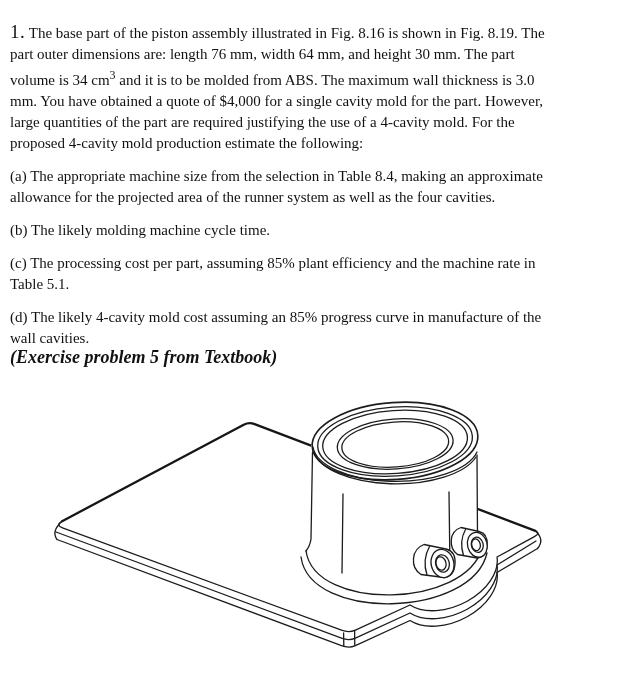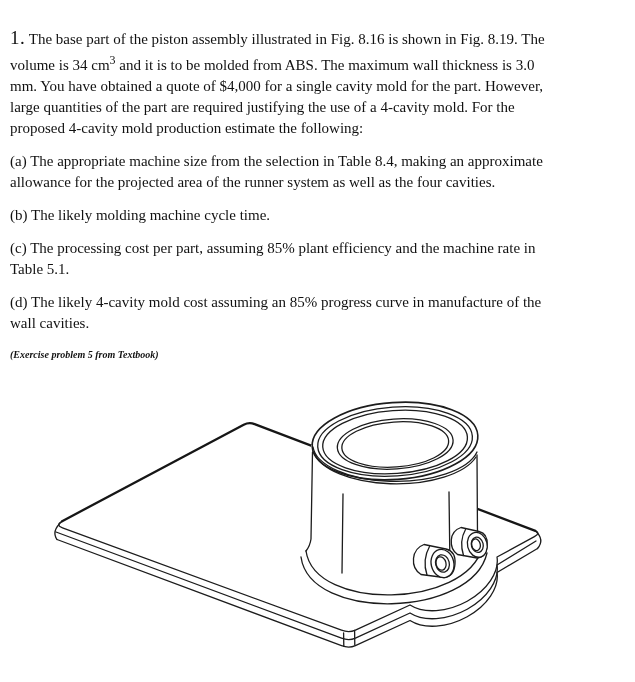--- a/index.html
+++ b/index.html
@@ -7,59 +7,59 @@
     width: 635px; height: 682px;
     background: #ffffff;
     position: relative;
     overflow: hidden;
     font-family: "Liberation Serif", serif;
     color: #111111;
   }
   .textblock {
     position: absolute;
     top: 0; left: 0; right: 0;
-    padding: 27px 6px 0 10px;
+    padding: 21px 6px 0 10px;
     font-size: 15px;
     line-height: 21px;
     white-space: nowrap;
   }
   .para { margin: 0; }
   .para.item { margin-top: 12px; }
   .line { display: block; }
   .pnum {
     font-size: 19px;
     letter-spacing: 0.5px;
   }
   .sup3 {
     font-size: 12px;
     vertical-align: 6px;
   }
   .footnote {
-    margin-top: 13px;
-    font-size: 10px;
+    font-size: 18px;
     font-style: italic;
     font-weight: 600;
     line-height: 16px;
   }
   .figure {
     position: absolute;
     top: 380px; left: 0;
     width: 635px; height: 302px;
   }
   svg .ln   { fill: none; stroke: #1c1c1c; stroke-width: 1.3; stroke-linecap: round; stroke-linejoin: round; }
   svg .lnbk { fill: none; stroke: #161616; stroke-width: 2.3; stroke-linecap: round; stroke-linejoin: round; }
   svg .fw   { fill: #ffffff; stroke: none; }
   svg .fwln { fill: #ffffff; stroke: #1c1c1c; stroke-width: 1.3; stroke-linejoin: round; }
 </style>
 </head>
 <body>
 
 <div class="textblock">
   <p class="para">
     <span class="line"><span class="pnum">1.</span> <span>The base part of the piston assembly illustrated in Fig. 8.16 is shown in Fig. 8.19. The</span></span>
+    <span class="line">part outer dimensions are: length 76 mm, width 64 mm, and height 30 mm. The part</span>
     <span class="line"><span>volume is 34 cm</span><span class="sup3">3</span><span> and it is to be molded from ABS. The maximum wall thickness is 3.0</span></span>
     <span class="line">mm. You have obtained a quote of $4,000 for a single cavity mold for the part. However,</span>
     <span class="line">large quantities of the part are required justifying the use of a 4-cavity mold. For the</span>
     <span class="line">proposed 4-cavity mold production estimate the following:</span>
   </p>
   <p class="para item">
     <span class="line">(a) The appropriate machine size from the selection in Table 8.4, making an approximate</span>
     <span class="line">allowance for the projected area of the runner system as well as the four cavities.</span>
   </p>
   <p class="para item">

